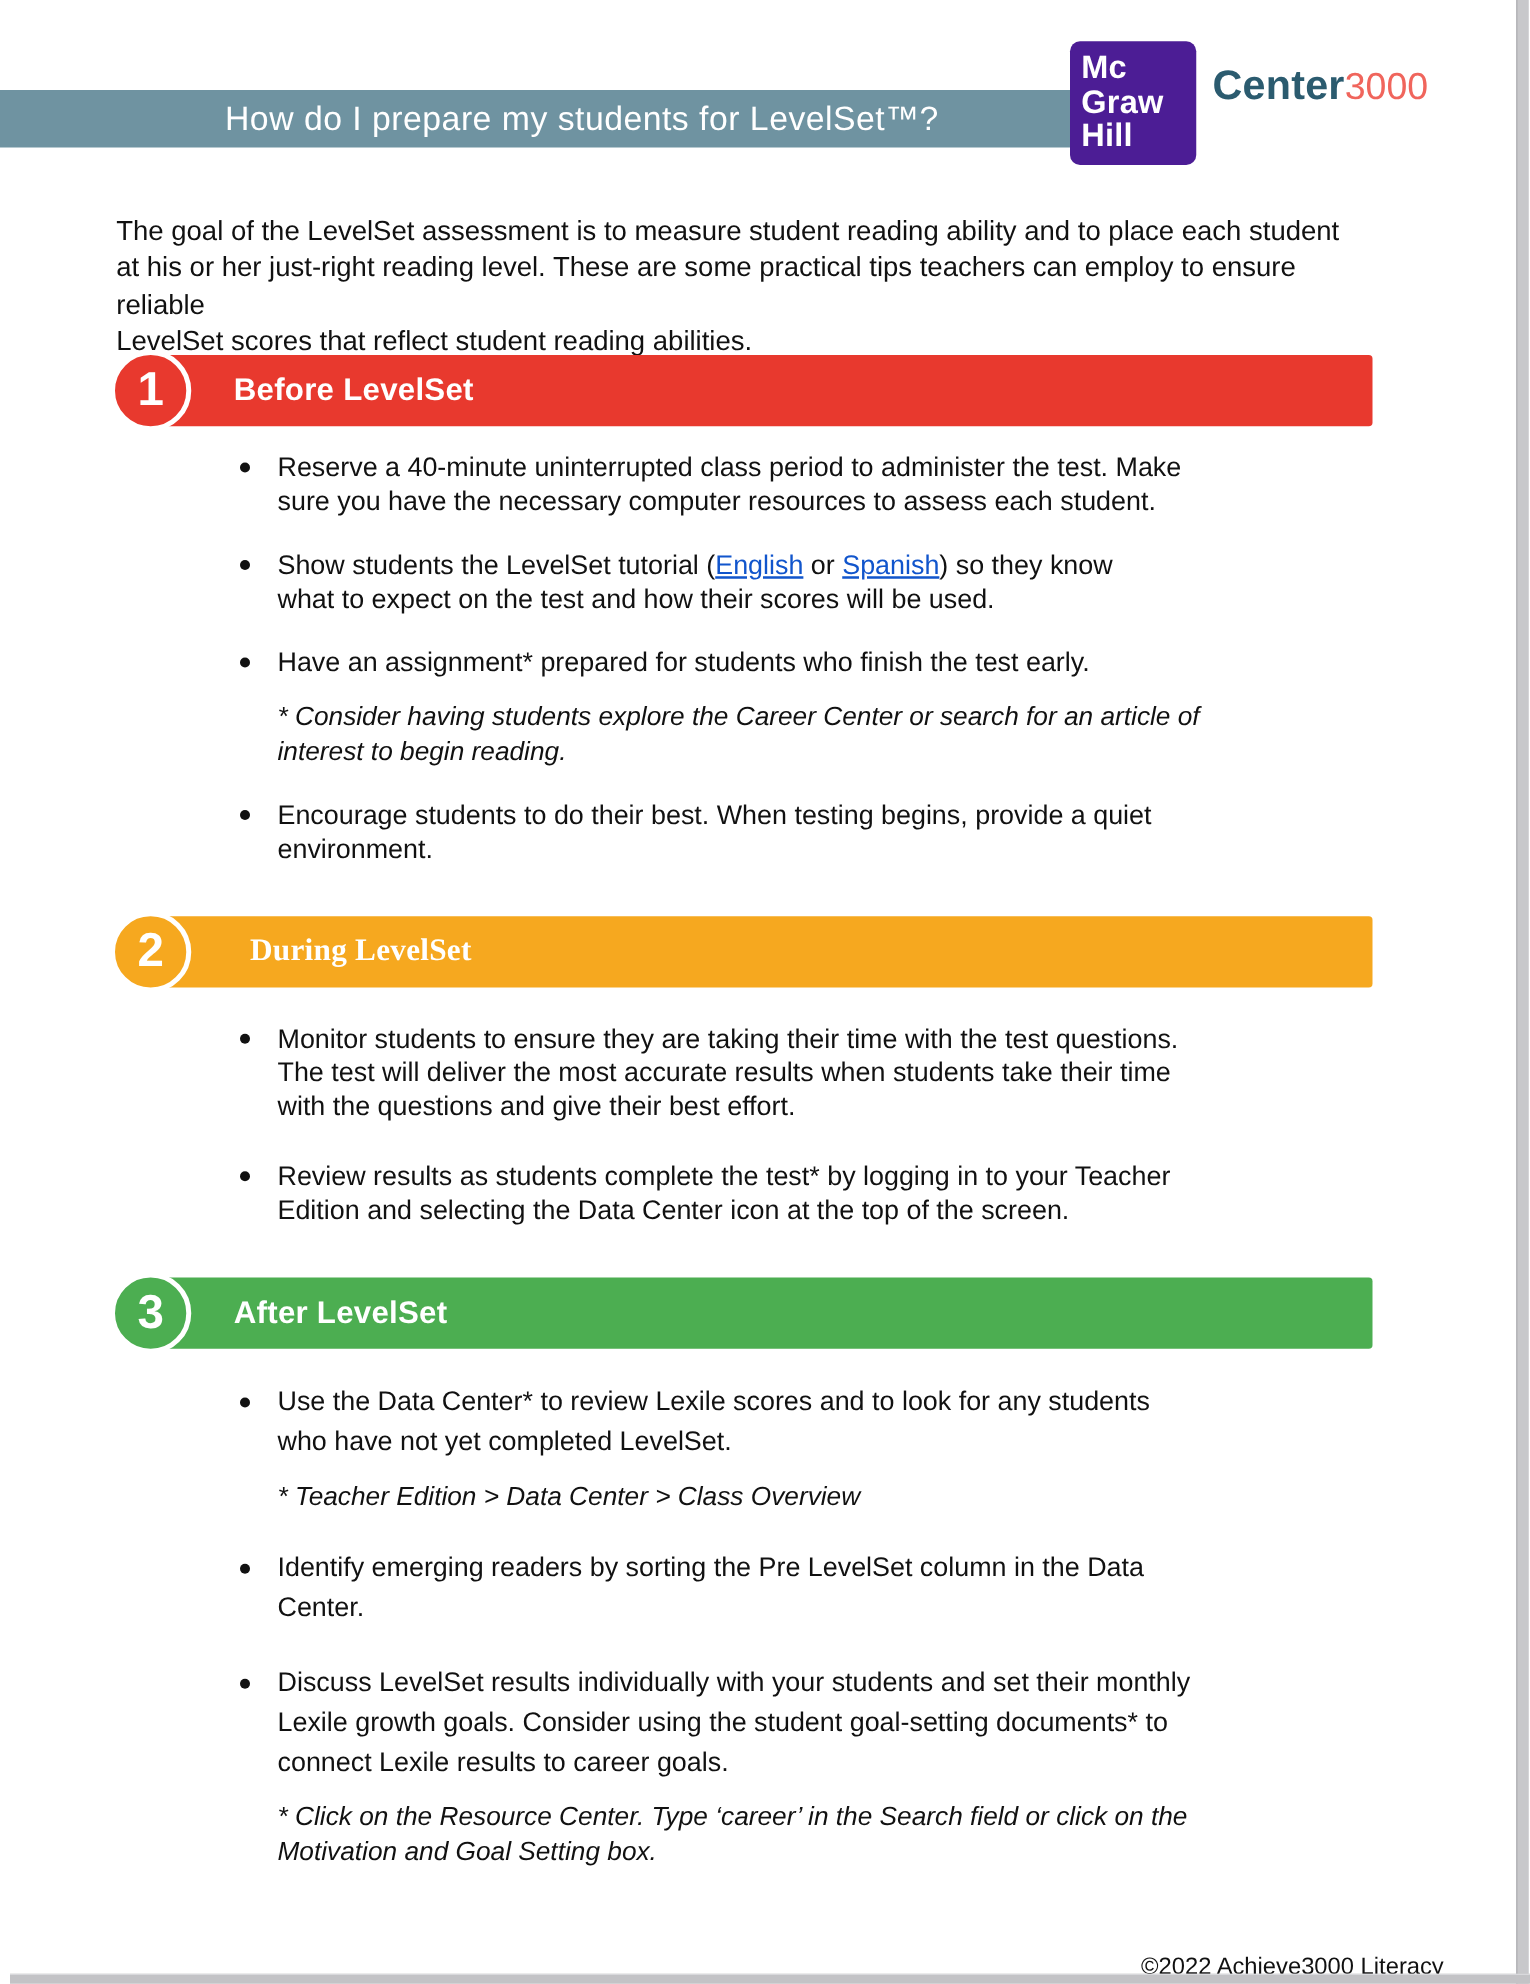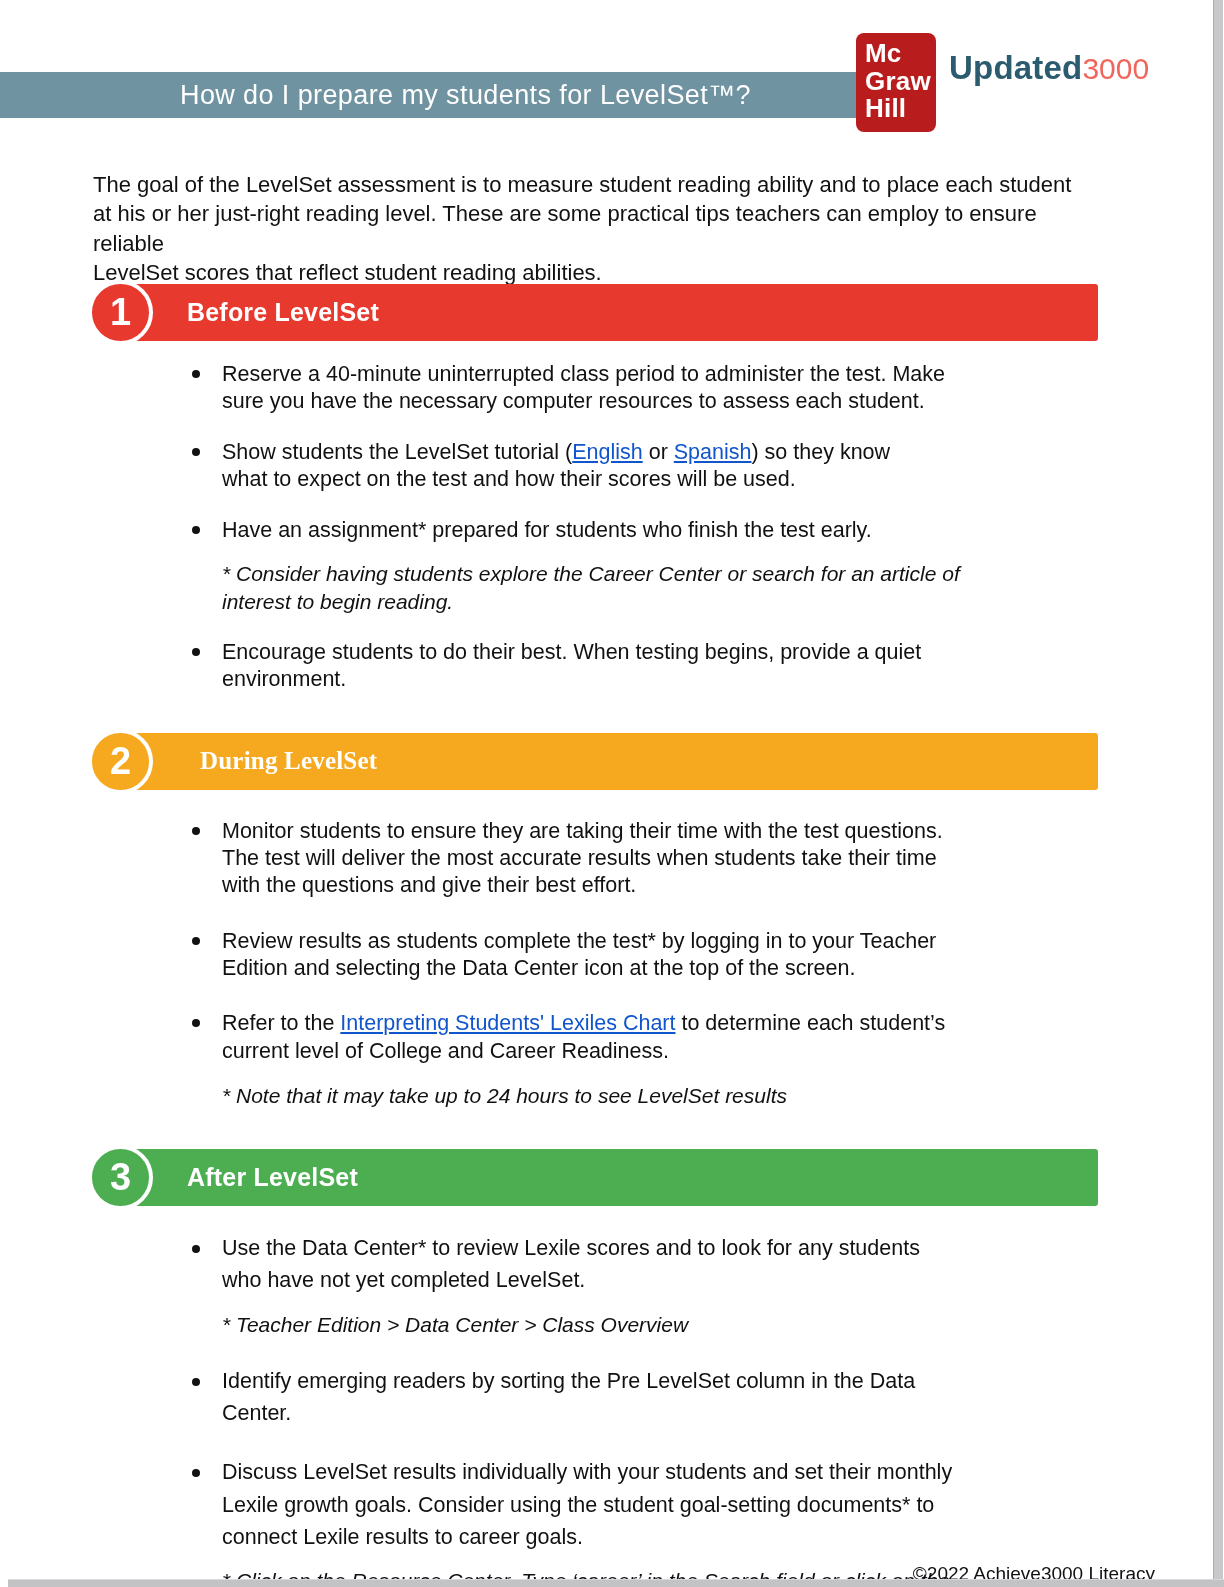--- a/index.html
+++ b/index.html
@@ -20,21 +20,21 @@
     display: flex; align-items: center; justify-content: center;
   }
   .titlebar span {
     color: #ffffff; font-size: 27px; font-weight: 400; letter-spacing: 0.4px;
     white-space: nowrap;
   }
 
   
   .logo { position: absolute; top: 33px; left: 856px; display: flex; gap: 13px; }
   .mgh-box {
-    width: 80px; height: 99px; background: #b91c1c; border-radius: 8px;
+    width: 101px; height: 99px; background: #4c1d95; border-radius: 8px;
     color: #fff; font-weight: 700; font-size: 26px; line-height: 1.06;
     padding: 7px 0 0 9px; box-sizing: border-box; letter-spacing: 0.2px;
   }
   .wordmark { display: flex; flex-direction: column; }
   .achieve-row { margin-top: 16px; white-space: nowrap; }
   .achieve { color: #2b5b6f; font-weight: 700; font-size: 33px; letter-spacing: 0.2px; }
   .three-k { color: #f0655c; font-weight: 400; font-size: 30px; }
   .literacy-row { margin-top: -7px; white-space: nowrap; }
   .literacy { color: #f0655c; font-weight: 400; font-size: 50px; letter-spacing: 1px; }
   .tm { color: #f0655c; font-size: 13px; vertical-align: 26px; }
@@ -110,21 +110,21 @@
   </div>
 
   <div class="logo">
     <div class="mgh-box">
       <div>Mc</div>
       <div>Graw</div>
       <div>Hill</div>
     </div>
     <div class="wordmark">
       <div class="achieve-row">
-        <span class="achieve">Updated</span><span class="three-k">3000</span>
+        <span class="achieve">Center</span><span class="three-k">3000</span>
       </div>
     </div>
   </div>
 
   <div class="intro">The goal of the LevelSet assessment is to measure student reading ability and to place each student
 at his or her just-right reading level. These are some practical tips teachers can employ to ensure reliable
 LevelSet scores that reflect student reading abilities.</div>
 
   <div class="sections">
       <section class="section s1">
@@ -160,25 +160,20 @@
         <ul class="bullets">
           <li class="bullet">
             <div class="bullet-text">Monitor students to ensure they are taking their time with the test questions.
 The test will deliver the most accurate results when students take their time
 with the questions and give their best effort.</div>
           </li>
           <li class="bullet">
             <div class="bullet-text">Review results as students complete the test* by logging in to your Teacher
 Edition and selecting the Data Center icon at the top of the screen.</div>
           </li>
-          <li class="bullet">
-            <div class="bullet-text">Refer to the <a class="doc-link" href="#">Interpreting Students' Lexiles Chart</a> to determine each student’s
-current level of College and Career Readiness.</div>
-            <div class="note">* Note that it may take up to 24 hours to see LevelSet results</div>
-          </li>
         </ul>
       </section>
       <section class="section s3">
         <div class="banner" style="background: rgb(76, 174, 81);">
           <div class="num-circle" style="background: rgb(76, 174, 81);">3</div>
           <span class="banner-label">After LevelSet</span>
         </div>
         <ul class="bullets">
           <li class="bullet">
             <div class="bullet-text">Use the Data Center* to review Lexile scores and to look for any students

